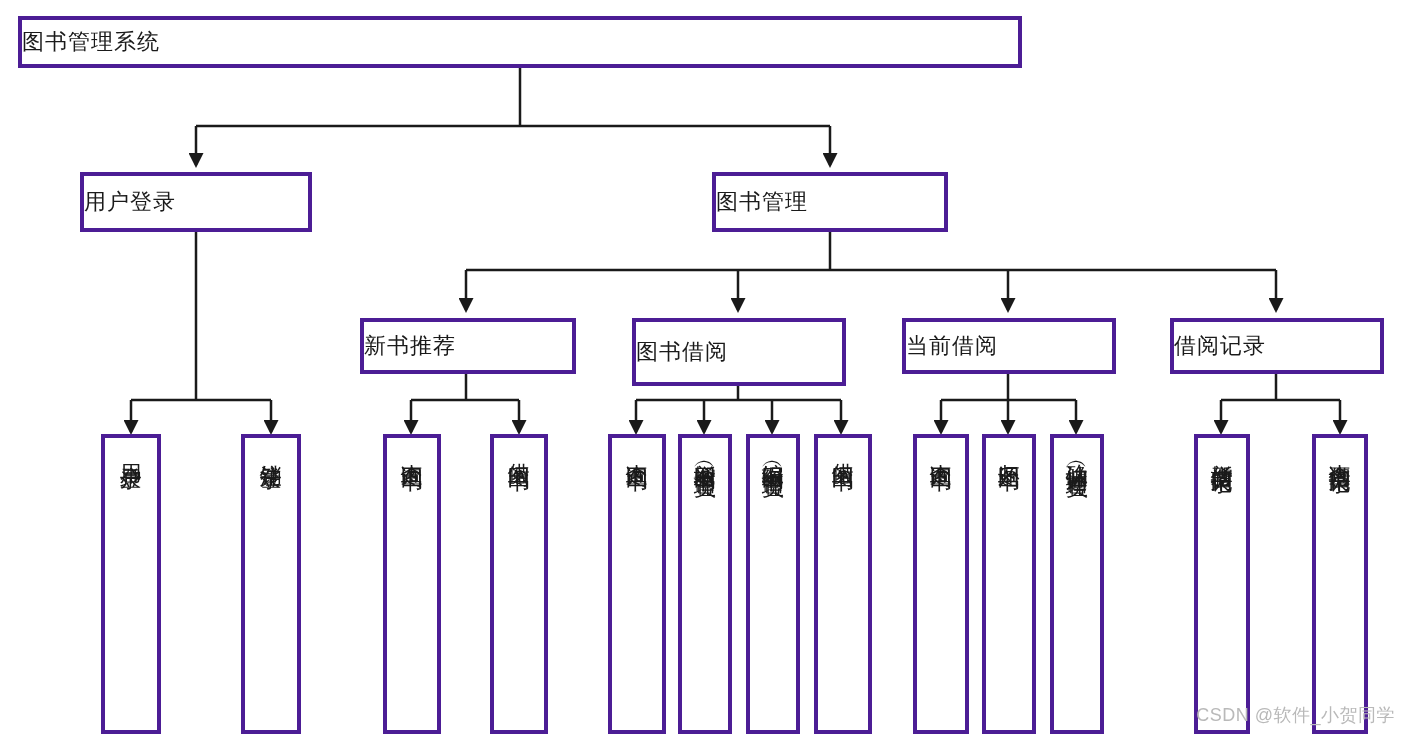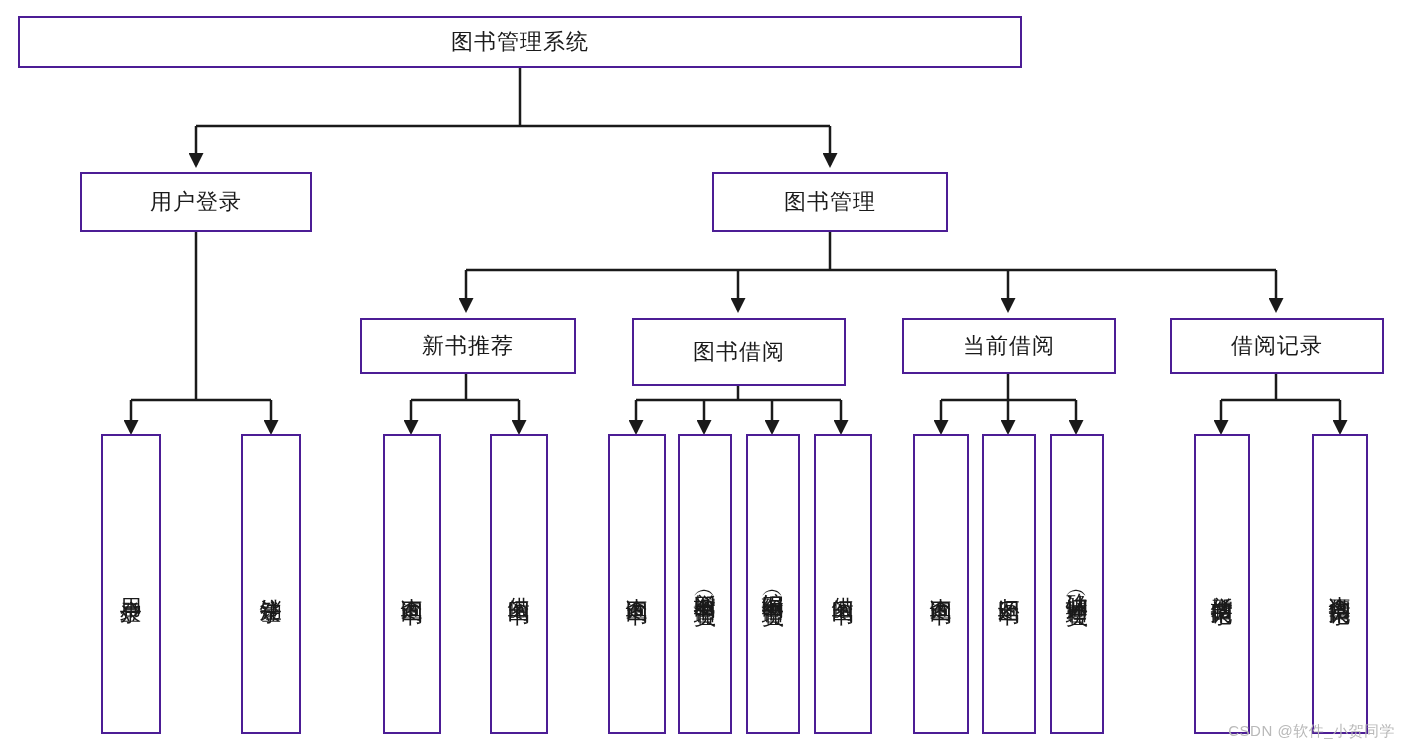--- a/index.html
+++ b/index.html
@@ -20,26 +20,26 @@
   svg.edges {
     position: absolute;
     left: 0;
     top: 0;
     width: 1405px;
     height: 747px;
   }
   .node {
     position: absolute;
     box-sizing: border-box;
-    border: 2px solid #4c1d95;
+    border: 4px solid #4c1d95;
     background: #ffffff;
     color: #1a1a1a;
     display: flex;
     align-items: center;
-    justify-content: center;
+    justify-content: flex-start;
     text-align: center;
   }
   .node.h {
     font-size: 22px;
     letter-spacing: 1px;
   }
   .node.v {
     font-size: 22px;
     writing-mode: vertical-rl;
     text-orientation: upright;
@@ -48,22 +48,22 @@
     padding: 8px 0;
   }
   .node.v span {
     writing-mode: vertical-rl;
     text-orientation: upright;
     display: block;
   }
   .watermark {
     position: absolute;
     right: 10px;
-    bottom: 6px;
-    font-size: 15px;
+    bottom: 20px;
+    font-size: 18px;
     color: #b9b9b9;
     letter-spacing: 0.5px;
   }
 </style>
 </head>
 <body>
 
 <div id="canvas">
 
   <svg class="edges" viewBox="0 0 1405 747">

